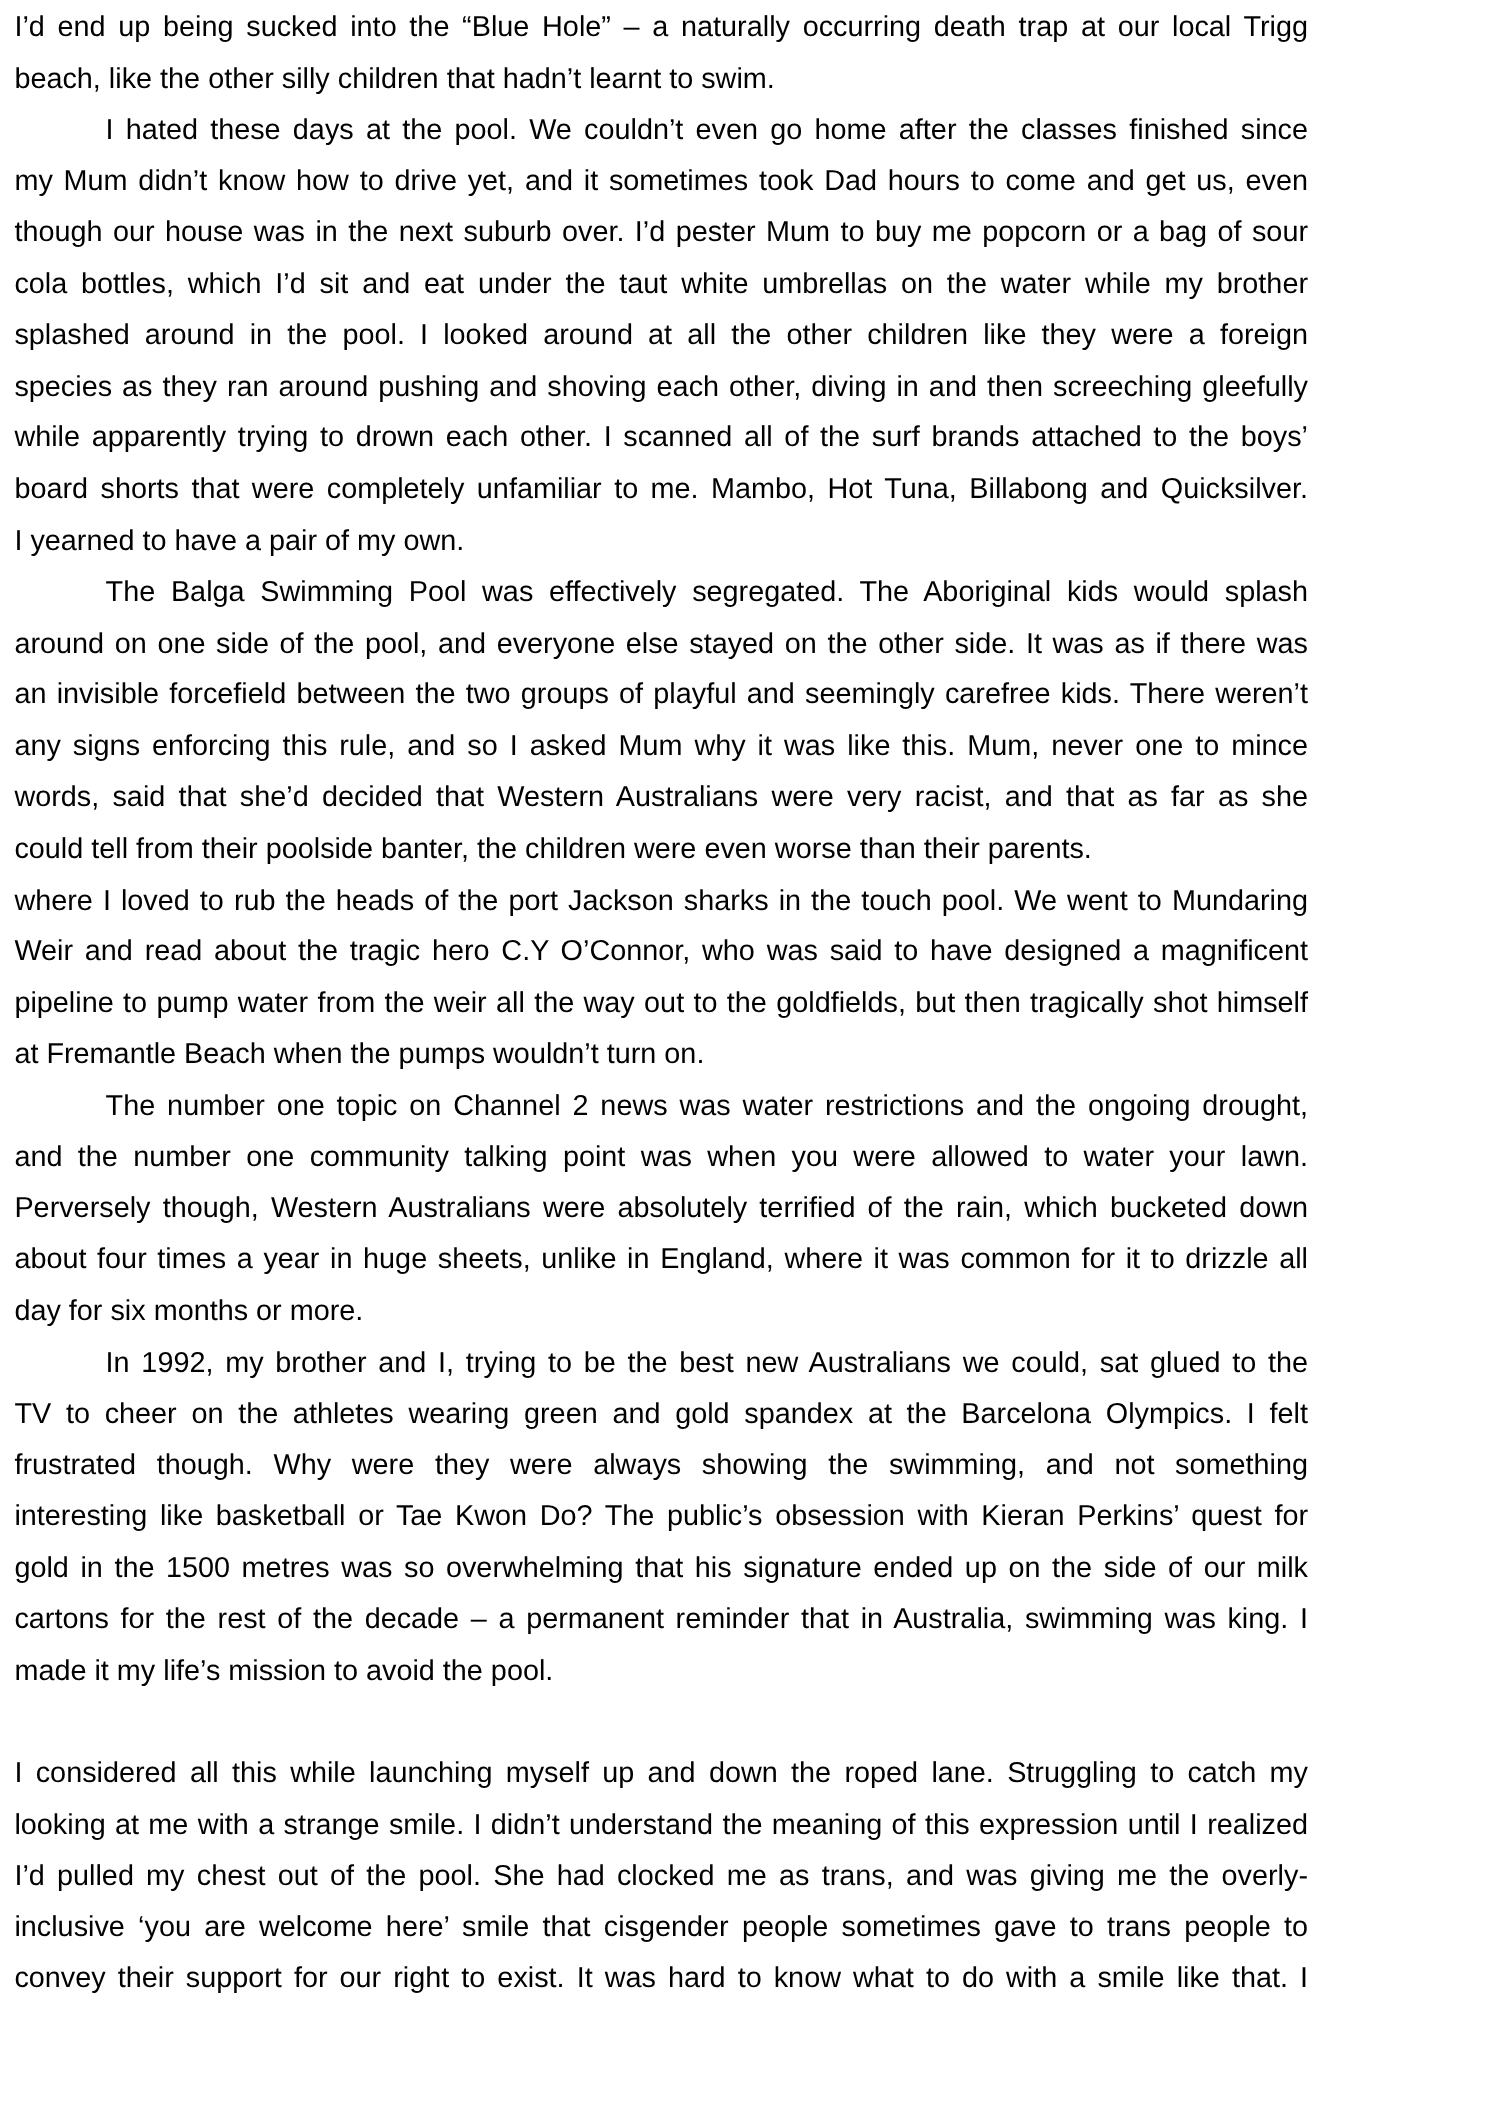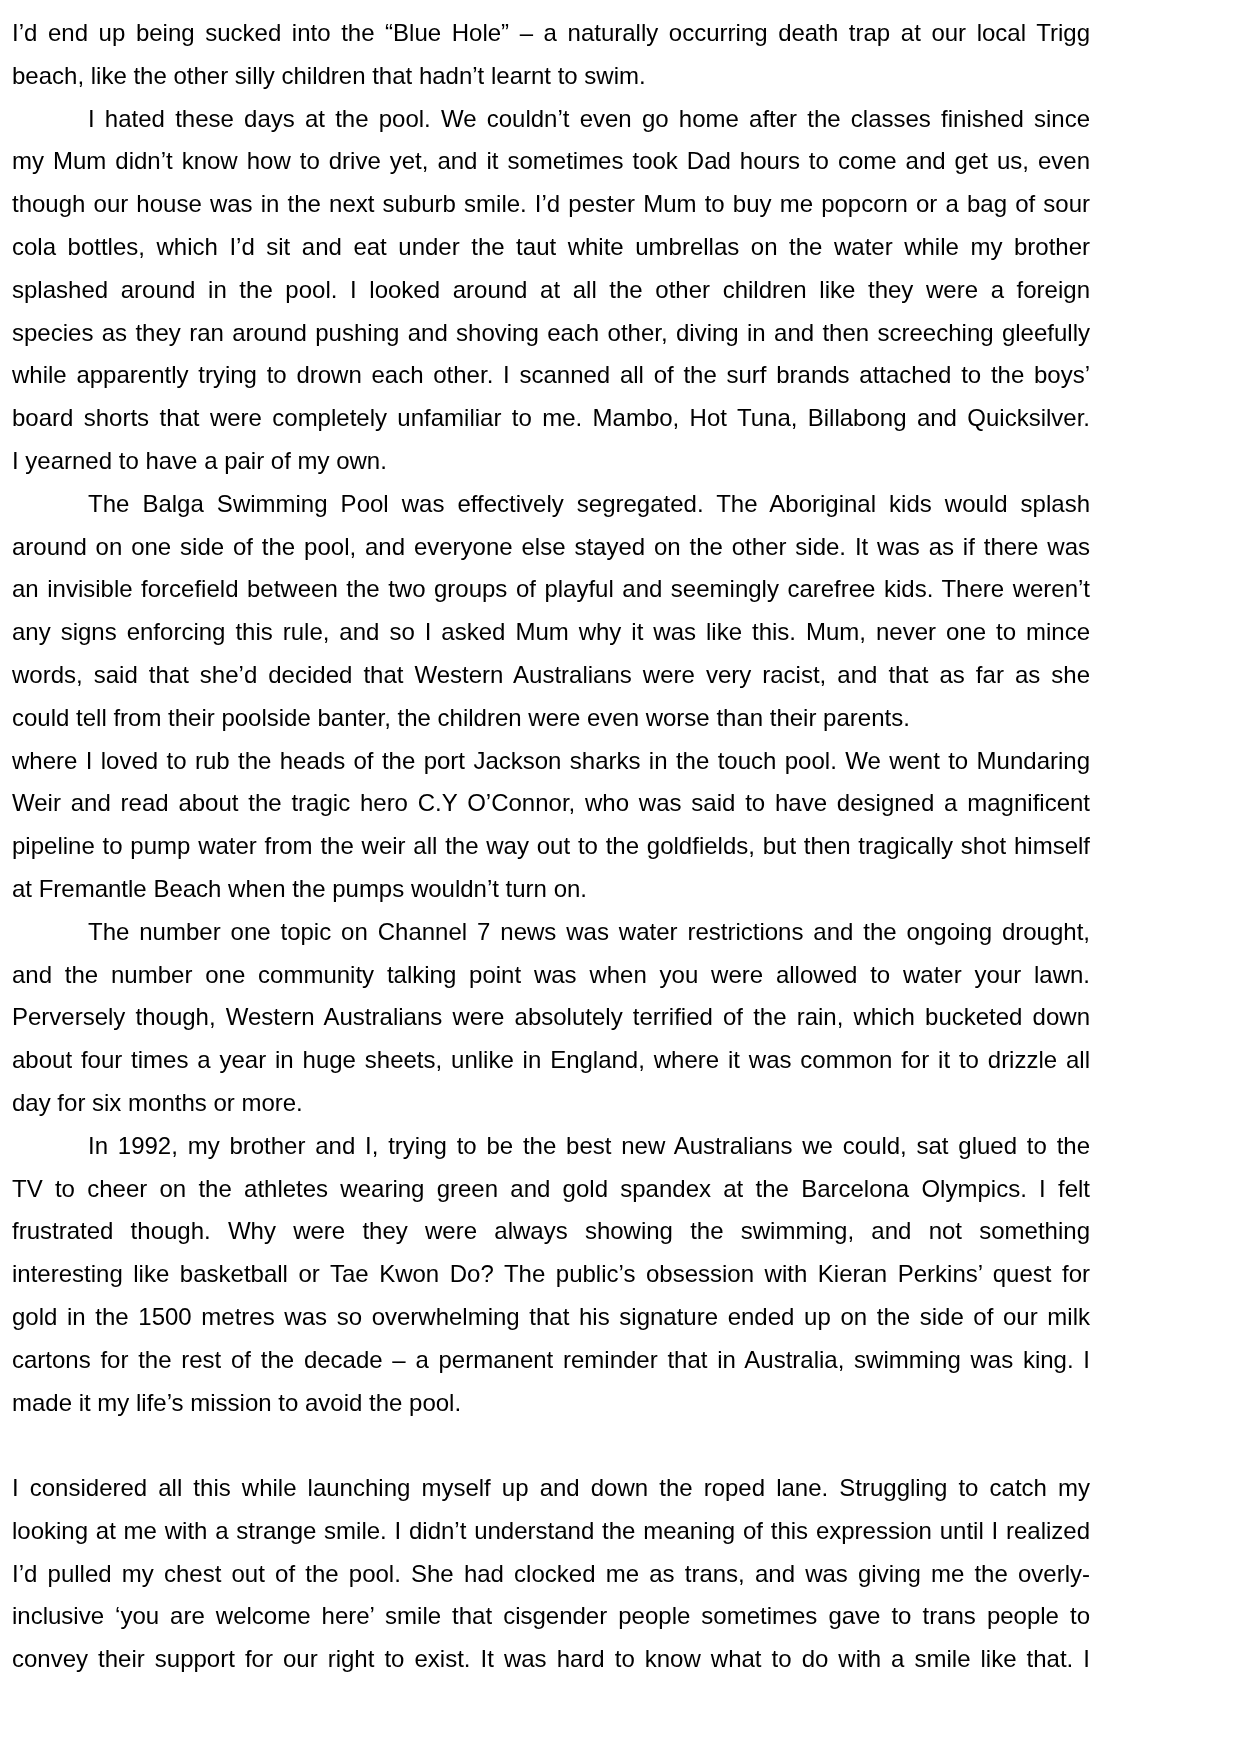--- a/index.html
+++ b/index.html
@@ -12,21 +12,21 @@
     height: 1754px;
     overflow: hidden;
     font-family: "Liberation Sans", "DejaVu Sans", sans-serif;
   }
   .page {
     position: relative;
     width: 1240px;
     height: 1754px;
     background: #ffffff;
     box-sizing: border-box;
-    padding: 12px 150px 0 12px;
+    padding: 2px 150px 0 12px;
     color: #000000;
     font-size: 24px;
     line-height: 42.8px;
   }
   .paragraph {
     margin: 0;
     padding: 0;
   }
   .paragraph.space-before {
     margin-top: 42.8px;
@@ -50,21 +50,21 @@
 
 <div class="page">
   <div id="doc-body">
       <div class="paragraph">
         <div class="line">I’d end up being sucked into the “Blue Hole” – a naturally occurring death trap at our local Trigg</div>
         <div class="line lastline">beach, like the other silly children that hadn’t learnt to swim.</div>
       </div>
       <div class="paragraph">
         <div class="line indented">I hated these days at the pool. We couldn’t even go home after the classes finished since</div>
         <div class="line">my Mum didn’t know how to drive yet, and it sometimes took Dad hours to come and get us, even</div>
-        <div class="line">though our house was in the next suburb smile. I’d pester Mum to buy me popcorn or a bag of sour</div>
+        <div class="line">though our house was in the next suburb over. I’d pester Mum to buy me popcorn or a bag of sour</div>
         <div class="line">cola bottles, which I’d sit and eat under the taut white umbrellas on the water while my brother</div>
         <div class="line">splashed around in the pool. I looked around at all the other children like they were a foreign</div>
         <div class="line">species as they ran around pushing and shoving each other, diving in and then screeching gleefully</div>
         <div class="line">while apparently trying to drown each other. I scanned all of the surf brands attached to the boys’</div>
         <div class="line">board shorts that were completely unfamiliar to me. Mambo, Hot Tuna, Billabong and Quicksilver.</div>
         <div class="line lastline">I yearned to have a pair of my own.</div>
       </div>
       <div class="paragraph">
         <div class="line indented">The Balga Swimming Pool was effectively segregated. The Aboriginal kids would splash</div>
         <div class="line">around on one side of the pool, and everyone else stayed on the other side. It was as if there was</div>
@@ -73,21 +73,21 @@
         <div class="line">words, said that she’d decided that Western Australians were very racist, and that as far as she</div>
         <div class="line lastline">could tell from their poolside banter, the children were even worse than their parents.</div>
       </div>
       <div class="paragraph">
         <div class="line">where I loved to rub the heads of the port Jackson sharks in the touch pool. We went to Mundaring</div>
         <div class="line">Weir and read about the tragic hero C.Y O’Connor, who was said to have designed a magnificent</div>
         <div class="line">pipeline to pump water from the weir all the way out to the goldfields, but then tragically shot himself</div>
         <div class="line lastline">at Fremantle Beach when the pumps wouldn’t turn on.</div>
       </div>
       <div class="paragraph">
-        <div class="line indented">The number one topic on Channel 7 news was water restrictions and the ongoing drought,</div>
+        <div class="line indented">The number one topic on Channel 2 news was water restrictions and the ongoing drought,</div>
         <div class="line">and the number one community talking point was when you were allowed to water your lawn.</div>
         <div class="line">Perversely though, Western Australians were absolutely terrified of the rain, which bucketed down</div>
         <div class="line">about four times a year in huge sheets, unlike in England, where it was common for it to drizzle all</div>
         <div class="line lastline">day for six months or more.</div>
       </div>
       <div class="paragraph">
         <div class="line indented">In 1992, my brother and I, trying to be the best new Australians we could, sat glued to the</div>
         <div class="line">TV to cheer on the athletes wearing green and gold spandex at the Barcelona Olympics. I felt</div>
         <div class="line">frustrated though. Why were they were always showing the swimming, and not something</div>
         <div class="line">interesting like basketball or Tae Kwon Do? The public’s obsession with Kieran Perkins’ quest for</div>

